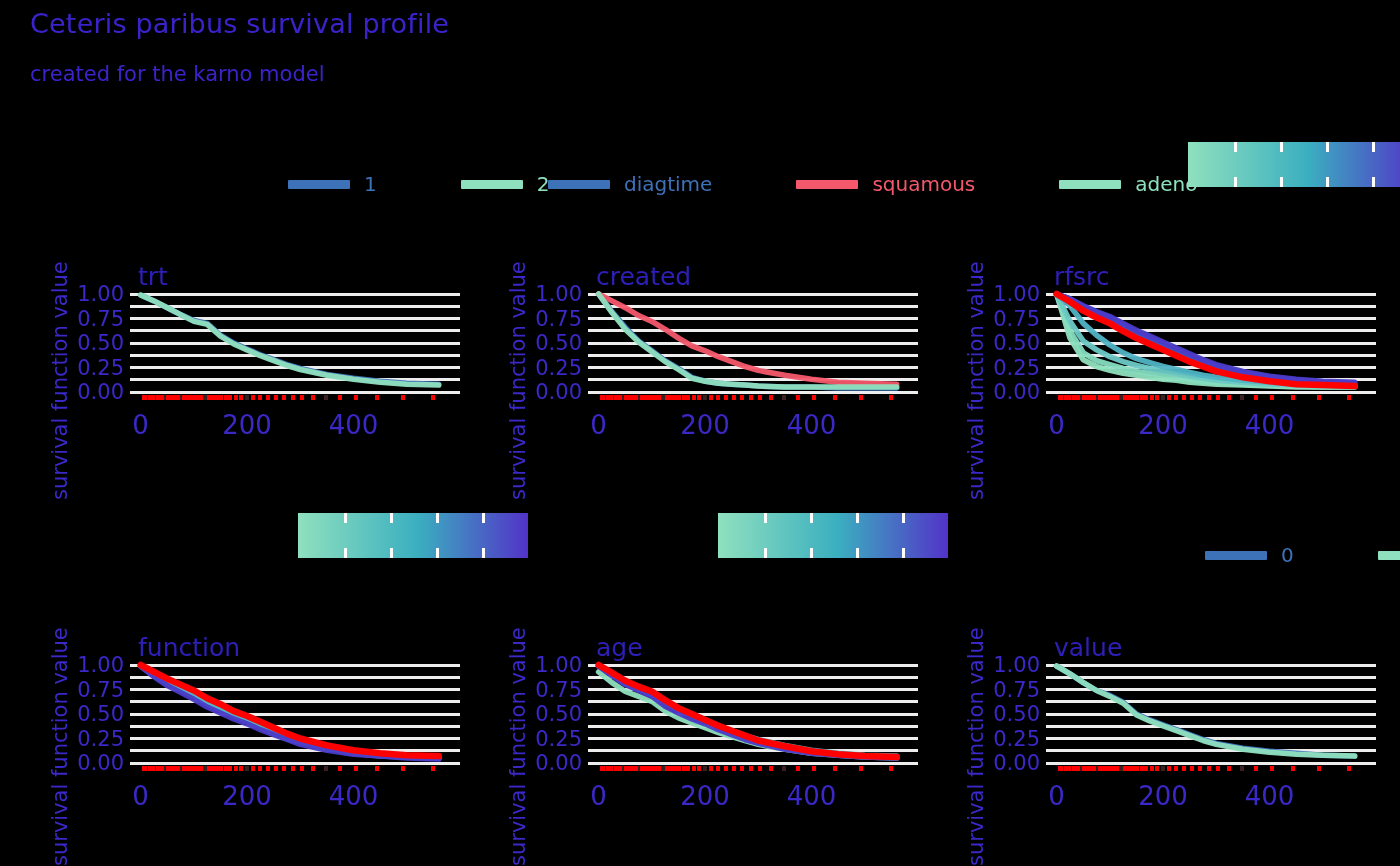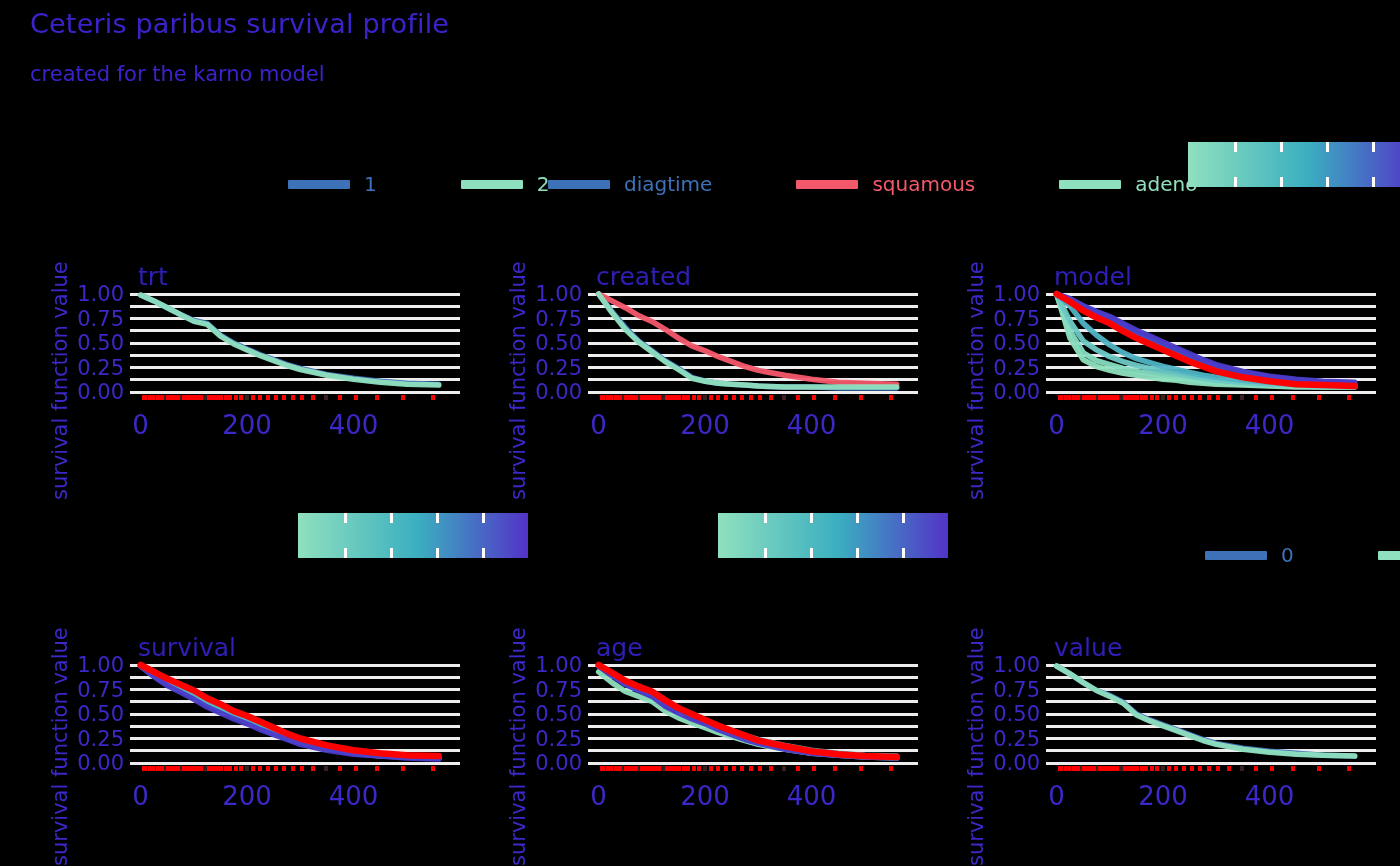--- a/index.html
+++ b/index.html
@@ -267,21 +267,21 @@
           <span class="sw" style="background: rgb(244, 89, 107);"></span>
           <span class="lb" style="color: rgb(244, 89, 107);">squamous</span>
         </div>
         <div class="item" style="margin-right: 84px;">
           <span class="sw" style="background: rgb(143, 224, 190);"></span>
           <span class="lb" style="color: rgb(143, 224, 190);">adeno</span>
         </div>
       </div>
     </div>
     <div class="panel" style="left: 0px; top: 0px; width: 1400px; height: 866px; pointer-events: none;">
-      <div class="panel-title" style="left: 1054px; top: 262px;">model</div>
+      <div class="panel-title" style="left: 1054px; top: 262px;">rfsrc</div>
       <div class="grid-line" style="left: 1046px; width: 330px; top: 292.5px; position: absolute; background: rgb(237, 237, 237);"></div>
       <div class="grid-line" style="left: 1046px; width: 330px; top: 304.75px; position: absolute; background: rgb(237, 237, 237);"></div>
       <div class="grid-line" style="left: 1046px; width: 330px; top: 317px; position: absolute; background: rgb(237, 237, 237);"></div>
       <div class="grid-line" style="left: 1046px; width: 330px; top: 329.25px; position: absolute; background: rgb(237, 237, 237);"></div>
       <div class="grid-line" style="left: 1046px; width: 330px; top: 341.5px; position: absolute; background: rgb(237, 237, 237);"></div>
       <div class="grid-line" style="left: 1046px; width: 330px; top: 353.75px; position: absolute; background: rgb(237, 237, 237);"></div>
       <div class="grid-line" style="left: 1046px; width: 330px; top: 366px; position: absolute; background: rgb(237, 237, 237);"></div>
       <div class="grid-line" style="left: 1046px; width: 330px; top: 378.25px; position: absolute; background: rgb(237, 237, 237);"></div>
       <div class="grid-line" style="left: 1046px; width: 330px; top: 390.5px; position: absolute; background: rgb(237, 237, 237);"></div>
       <svg class="curves" width="1400" height="866" style="left: 0px; top: 0px;">
@@ -375,21 +375,21 @@
         <div class="tk bot" style="left: 46px;"></div>
         <div class="tk top" style="left: 92px;"></div>
         <div class="tk bot" style="left: 92px;"></div>
         <div class="tk top" style="left: 138px;"></div>
         <div class="tk bot" style="left: 138px;"></div>
         <div class="tk top" style="left: 184px;"></div>
         <div class="tk bot" style="left: 184px;"></div>
       </div>
     </div>
     <div class="panel" style="left: 0px; top: 0px; width: 1400px; height: 866px; pointer-events: none;">
-      <div class="panel-title" style="left: 138px; top: 633px;">survival</div>
+      <div class="panel-title" style="left: 138px; top: 633px;">function</div>
       <div class="grid-line" style="left: 130px; width: 330px; top: 663.5px; position: absolute; background: rgb(237, 237, 237);"></div>
       <div class="grid-line" style="left: 130px; width: 330px; top: 675.75px; position: absolute; background: rgb(237, 237, 237);"></div>
       <div class="grid-line" style="left: 130px; width: 330px; top: 688px; position: absolute; background: rgb(237, 237, 237);"></div>
       <div class="grid-line" style="left: 130px; width: 330px; top: 700.25px; position: absolute; background: rgb(237, 237, 237);"></div>
       <div class="grid-line" style="left: 130px; width: 330px; top: 712.5px; position: absolute; background: rgb(237, 237, 237);"></div>
       <div class="grid-line" style="left: 130px; width: 330px; top: 724.75px; position: absolute; background: rgb(237, 237, 237);"></div>
       <div class="grid-line" style="left: 130px; width: 330px; top: 737px; position: absolute; background: rgb(237, 237, 237);"></div>
       <div class="grid-line" style="left: 130px; width: 330px; top: 749.25px; position: absolute; background: rgb(237, 237, 237);"></div>
       <div class="grid-line" style="left: 130px; width: 330px; top: 761.5px; position: absolute; background: rgb(237, 237, 237);"></div>
       <svg class="curves" width="1400" height="866" style="left: 0px; top: 0px;">

